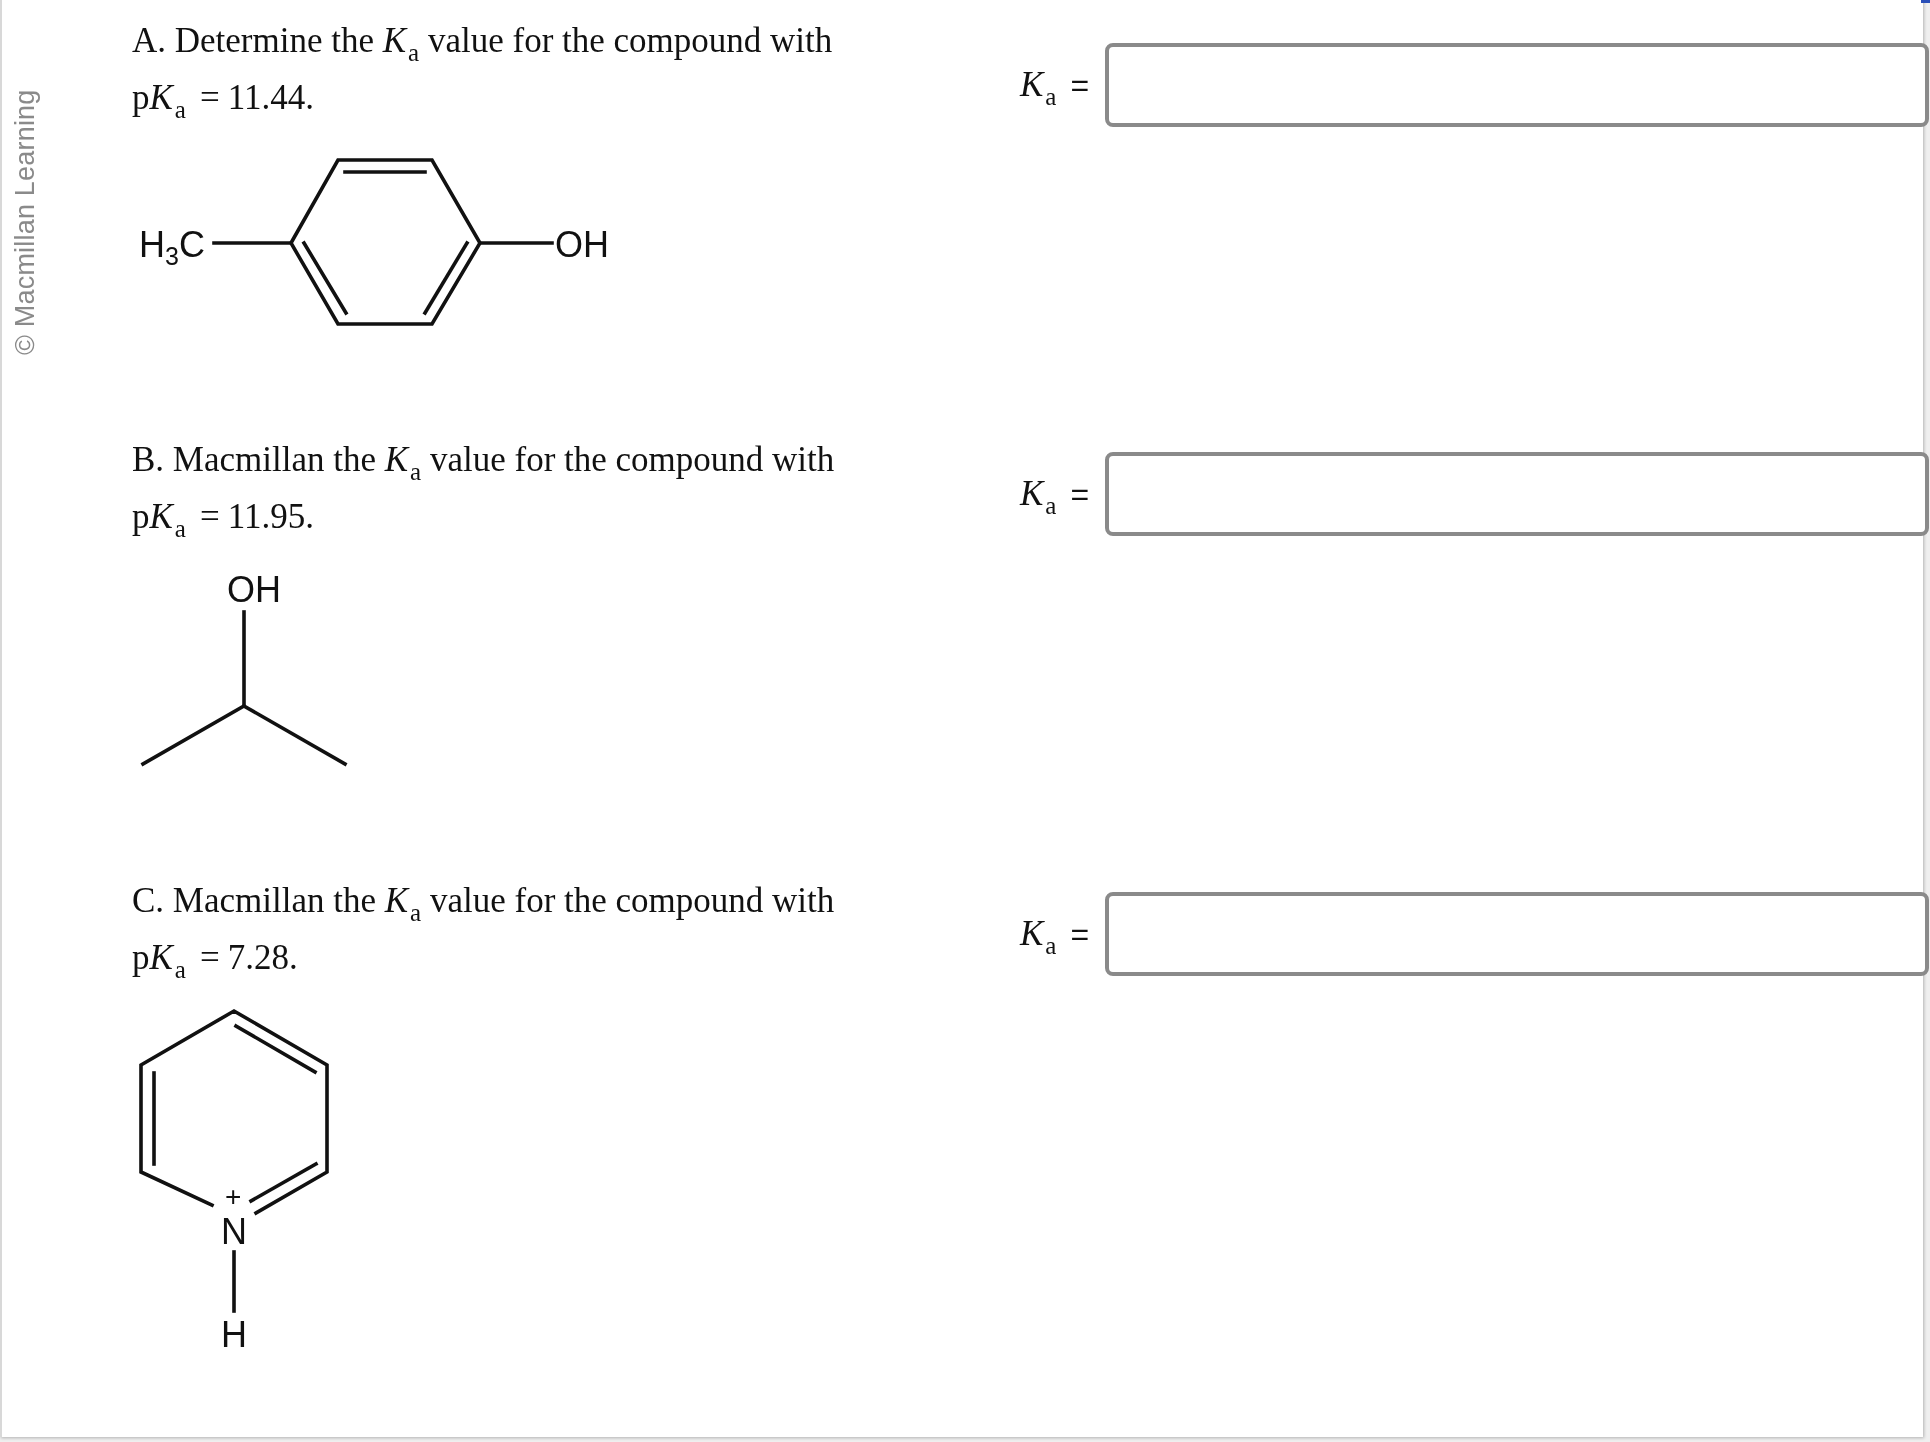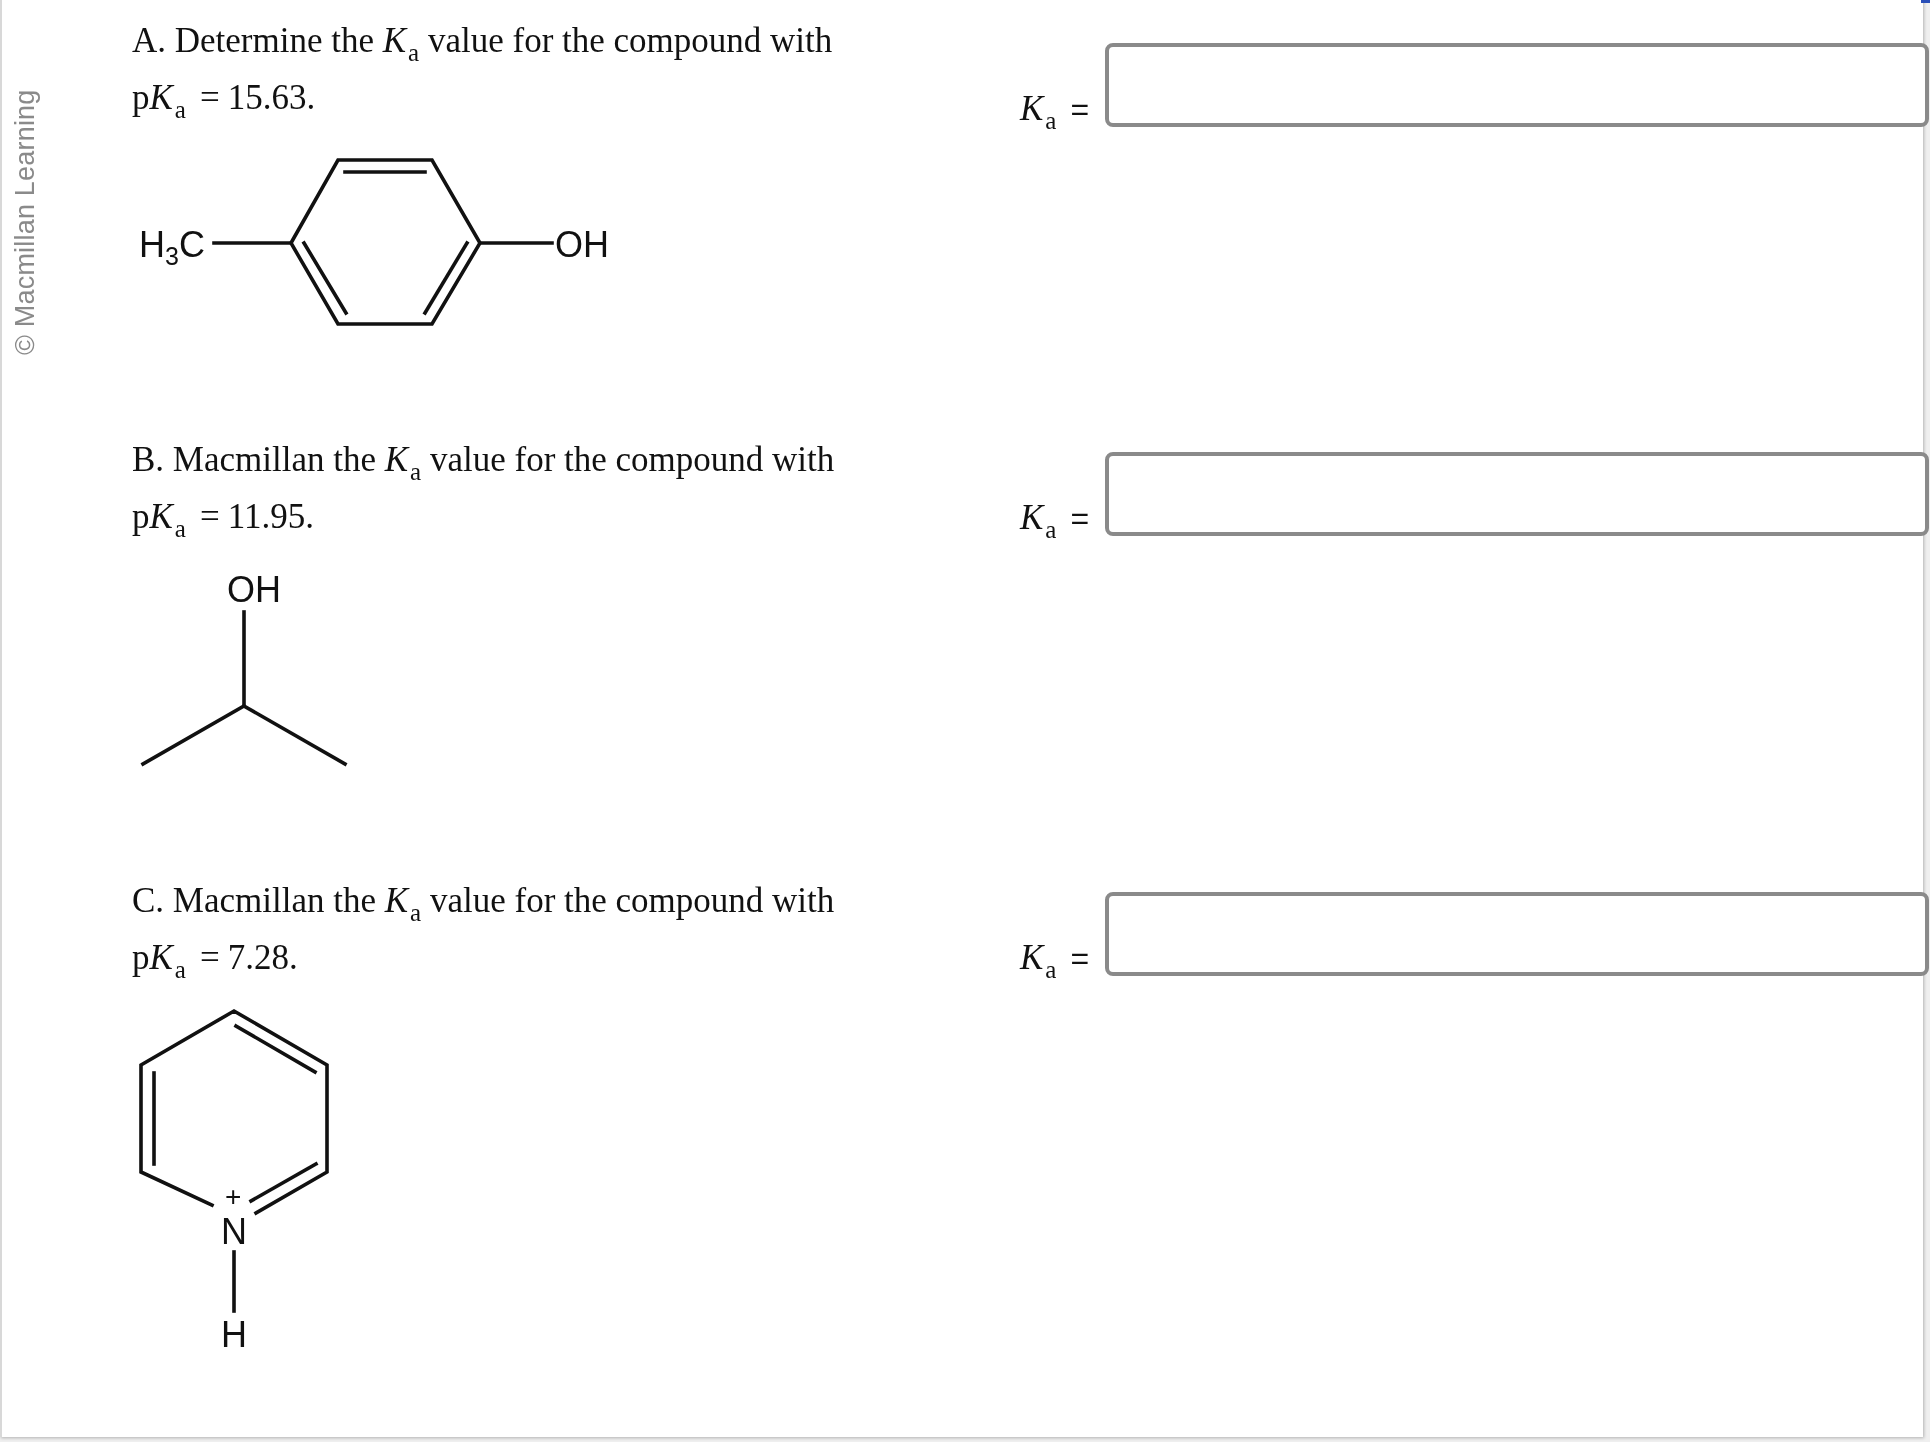--- a/index.html
+++ b/index.html
@@ -26,21 +26,21 @@
   }
   .q-text {
     position: absolute; left: 130px;
     font-size: 35px; color: #111; line-height: 54px; white-space: nowrap;
   }
   .q-text i { font-style: italic; }
   .sub { font-size: 25px; position: relative; top: 9px; margin-left: 2px; }
   .eq { margin: 0 8px 0 14px; }
   .ka-label {
     position: absolute; left: 1018px;
-    font-size: 35px; color: #111; white-space: nowrap; margin-top: 24px;
+    font-size: 35px; color: #111; white-space: nowrap;
   }
   .ka-label i { font-style: italic; }
   .ka-label .eq2 { margin-left: 14px; font-family: "Liberation Sans", sans-serif; font-size: 32px; }
   .ka-input {
     position: absolute; left: 1103px; width: 792px; height: 76px;
     border: 4px solid #8a8a8a; border-radius: 8px; background: #fff;
     box-sizing: content-box; outline: none;
     font-family: "Liberation Serif", serif; font-size: 30px; padding: 0 12px;
   }
   svg.mol { position: absolute; left: 0; top: 0; overflow: visible; }
@@ -51,21 +51,21 @@
 
 <div class="page">
 
   <div class="watermark">© Macmillan Learning</div>
 
   <div class="q-text" style="top:14px;">
     <div>
       <span>A. Determine the </span><i>K</i><span class="sub">a</span><span> value for the compound with</span>
     </div>
     <div>
-      <span>p</span><i>K</i><span class="sub">a</span><span class="eq">=</span><span>15.63.</span>
+      <span>p</span><i>K</i><span class="sub">a</span><span class="eq">=</span><span>11.44.</span>
     </div>
   </div>
 
   <div class="ka-label" style="top:65px;">
     <i>K</i><span class="sub">a</span><span class="eq2">=</span>
   </div>
   <input class="ka-input" style="top: 43px;" type="text" value="">
 
   <svg class="mol" width="700" height="360">
     <g stroke="#111" stroke-width="3.6" fill="none" stroke-linecap="square">

